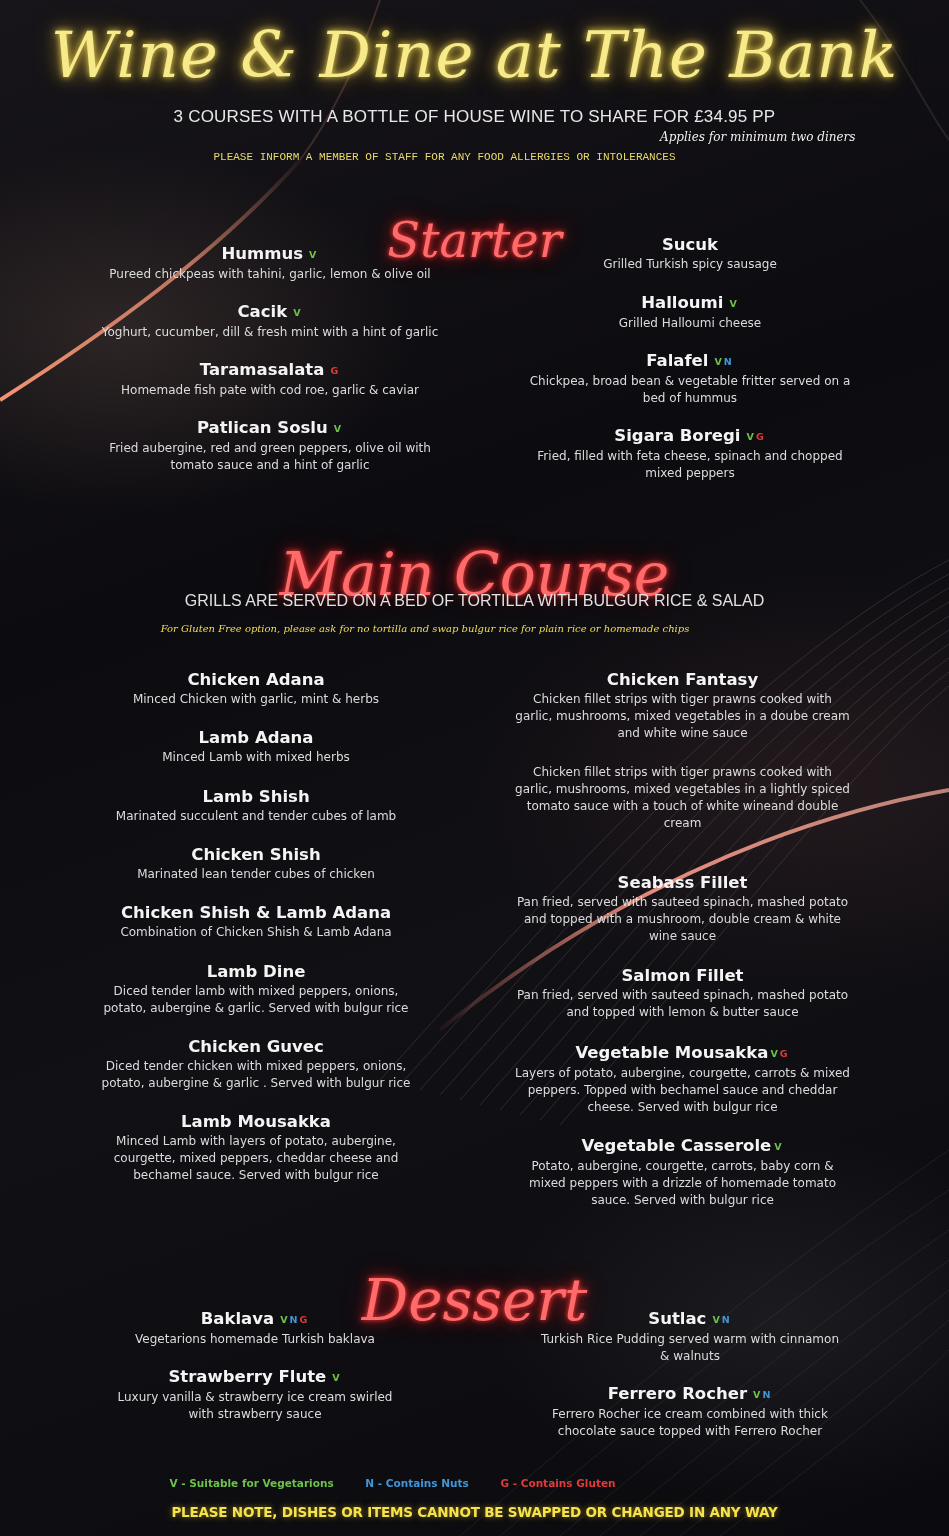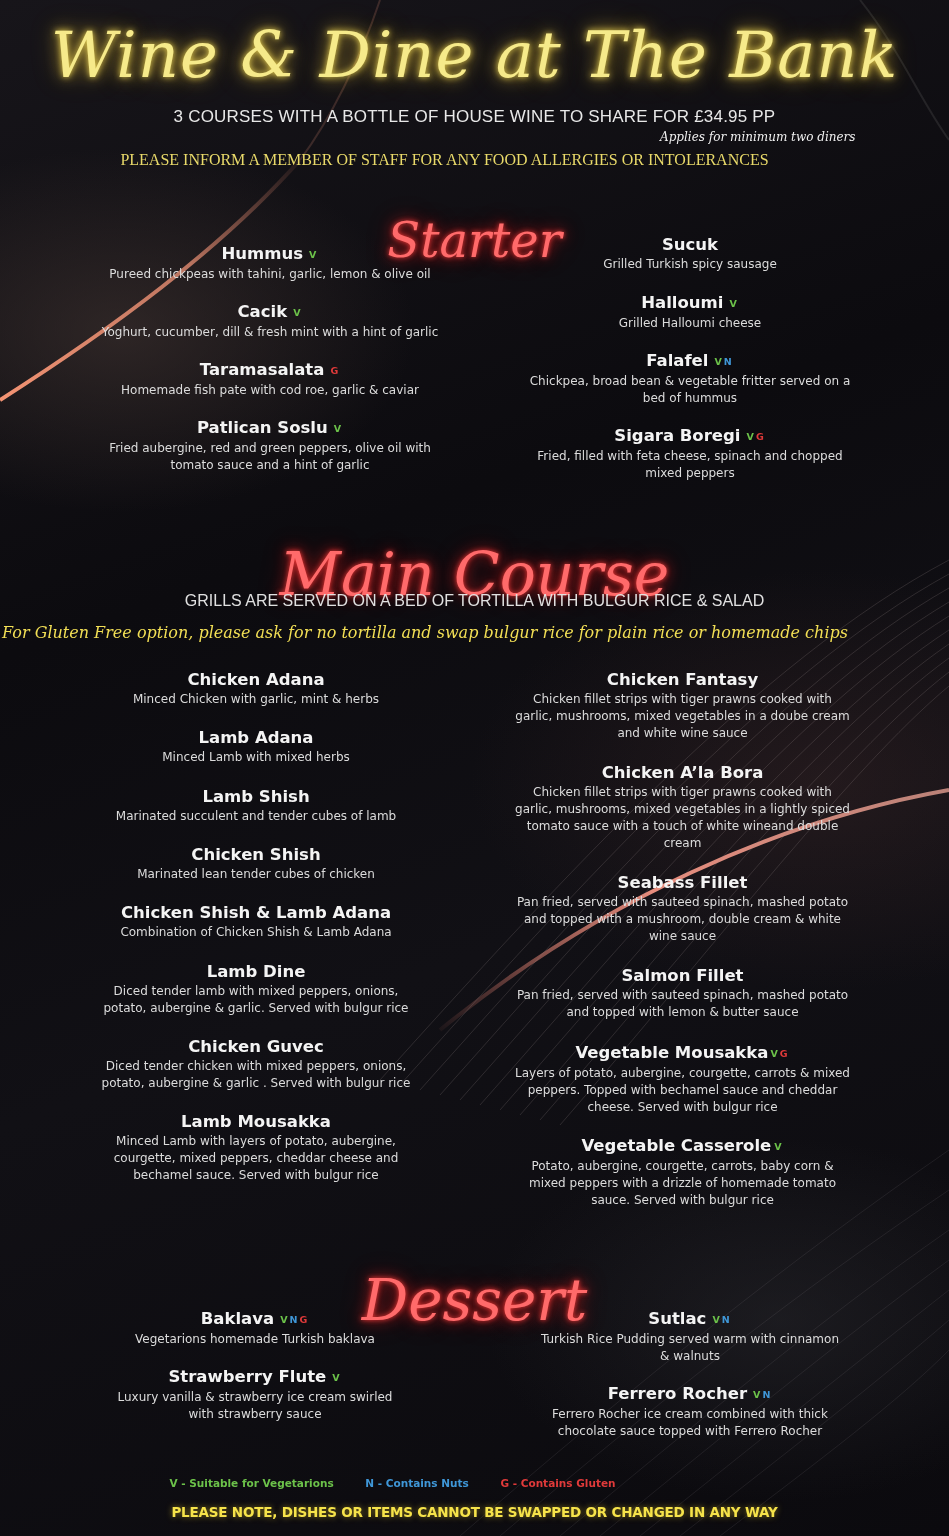--- a/index.html
+++ b/index.html
@@ -31,21 +31,21 @@
   .subtitle {
     position: absolute; left: 0; width: 949px; top: 107px; text-align: center;
     font-family: "Liberation Sans", sans-serif; font-size: 17px; color: #e8e8e8; letter-spacing: 0.2px;
   }
   .min-diners {
     position: absolute; left: 660px; top: 130px;
     font-family: "DejaVu Serif", serif; font-style: italic; font-size: 12px; color: #f0f0f0;
   }
   .allergy-note {
     position: absolute; left: 0; width: 889px; top: 151px; text-align: center;
-    font-family: Liberation Serif, serif; font-size: 16px; color: #e9da6a;
+    font-family: Liberation Mono, monospace; font-size: 11px; color: #e9da6a;
   }
 
   .section-title {
     position: absolute; left: 0; width: 949px; text-align: center;
     font-family: "DejaVu Serif", serif; font-style: italic;
     color: #ff6a6a;
     text-shadow: 0 0 5px rgba(255,60,60,0.95), 0 0 14px rgba(255,30,30,0.65), 0 0 26px rgba(255,20,20,0.35);
     margin-top: 44px;
   }
 
@@ -63,21 +63,21 @@
   .tag-v { color: #6cc24a; }
   .tag-n { color: #3f97d8; }
   .tag-g { color: #e03a3a; }
 
   .grills-note {
     position: absolute; left: 0; width: 949px; top: 592px; text-align: center;
     font-family: "Liberation Sans", sans-serif; font-size: 16px; color: #e0e0e0;
   }
   .gf-note {
     position: absolute; left: 0; width: 850px; top: 623px; text-align: center;
-    font-family: "DejaVu Serif", serif; font-style: italic; font-size: 16px; color: #f2df55;
+    font-family: "DejaVu Serif", serif; font-style: italic; font-size: 10px; color: #f2df55;
   }
 
   .legend {
     position: absolute; top: 1477px; left: 0; width: 785px; text-align: center;
     font-family: "DejaVu Sans", sans-serif; font-weight: bold; font-size: 10.5px;
   }
   .legend span { margin: 0 14px; }
   .final-note {
     position: absolute; top: 1504px; left: 0; width: 949px; text-align: center;
     font-family: "DejaVu Sans", sans-serif; font-weight: bold; font-size: 13.5px; color: #f6e34a;
@@ -218,21 +218,20 @@
       <div class="item-desc">Minced Lamb with layers of potato, aubergine, courgette, mixed peppers, cheddar cheese and bechamel sauce. Served with bulgur rice</div>
     </div>
   </div>
 
   <div class="col" style="left:515px;width:335px;top:0;">
     <div class="item" style="top:670px;">
       <div class="item-name"><span>Chicken Fantasy</span></div>
       <div class="item-desc">Chicken fillet strips with tiger prawns cooked with garlic, mushrooms, mixed vegetables in a doube cream and white wine sauce</div>
     </div>
     <div class="item" style="top:763px;">
-      <div class="item-name"><span>Chicken A’la Bora</span></div>
       <div class="item-desc">Chicken fillet strips with tiger prawns cooked with garlic, mushrooms, mixed vegetables in a lightly spiced tomato sauce with a touch of white wineand double cream</div>
     </div>
     <div class="item" style="top:873px;">
       <div class="item-name"><span>Seabass Fillet</span></div>
       <div class="item-desc">Pan fried, served with sauteed spinach, mashed potato and topped with a mushroom, double cream &amp; white wine sauce</div>
     </div>
     <div class="item" style="top:966px;">
       <div class="item-name"><span>Salmon Fillet</span></div>
       <div class="item-desc">Pan fried, served with sauteed spinach, mashed potato and topped with lemon &amp; butter sauce</div>
     </div>

